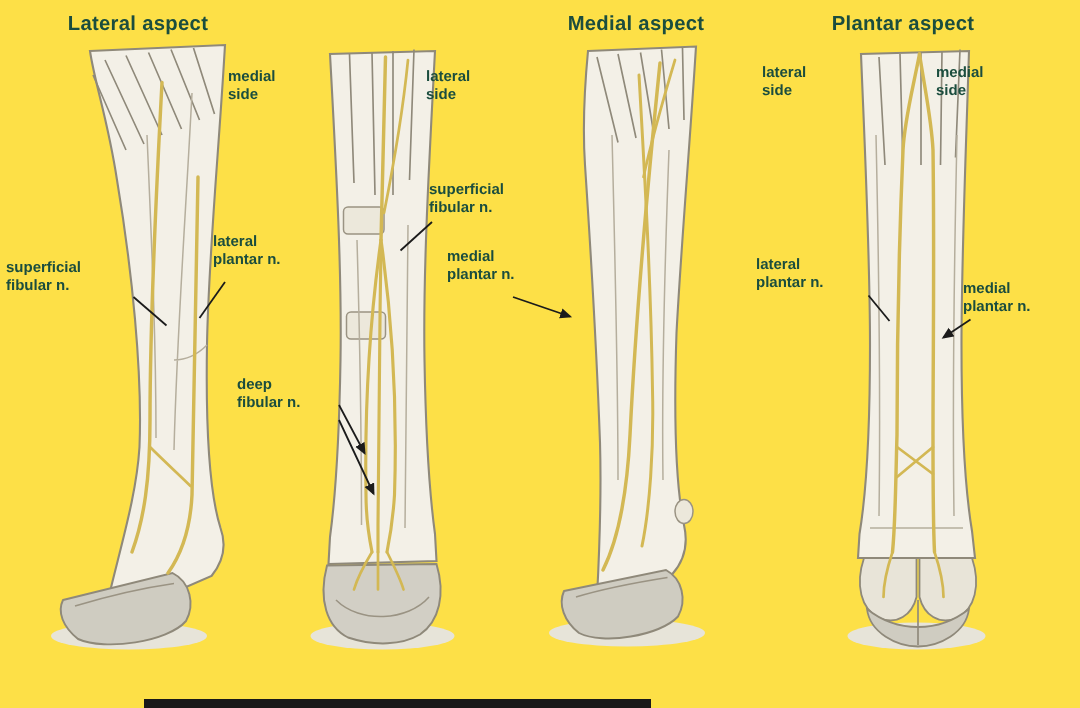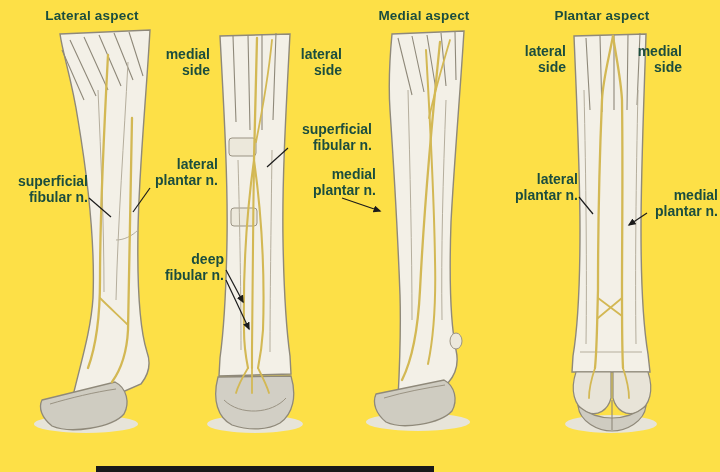--- a/index.html
+++ b/index.html
@@ -17,23 +17,23 @@
     font-weight:bold;
     font-size:13.5px;
     text-align:center;
     letter-spacing:.2px;
     white-space:nowrap;
   }
   .lbl{
     position:absolute;
     color:#1b4d3e;
     font-weight:bold;
-    font-size:14px;
+    font-size:10px;
     line-height:1.16;
-    text-align:right;
+    text-align:left;
   }
   .lbl span{display:block;white-space:nowrap;}
   .bottom-strip{
     position:absolute;
     left:96px;top:466px;width:338px;height:6px;
     background:#191919;
   }
 </style>
 </head>
 <body>

